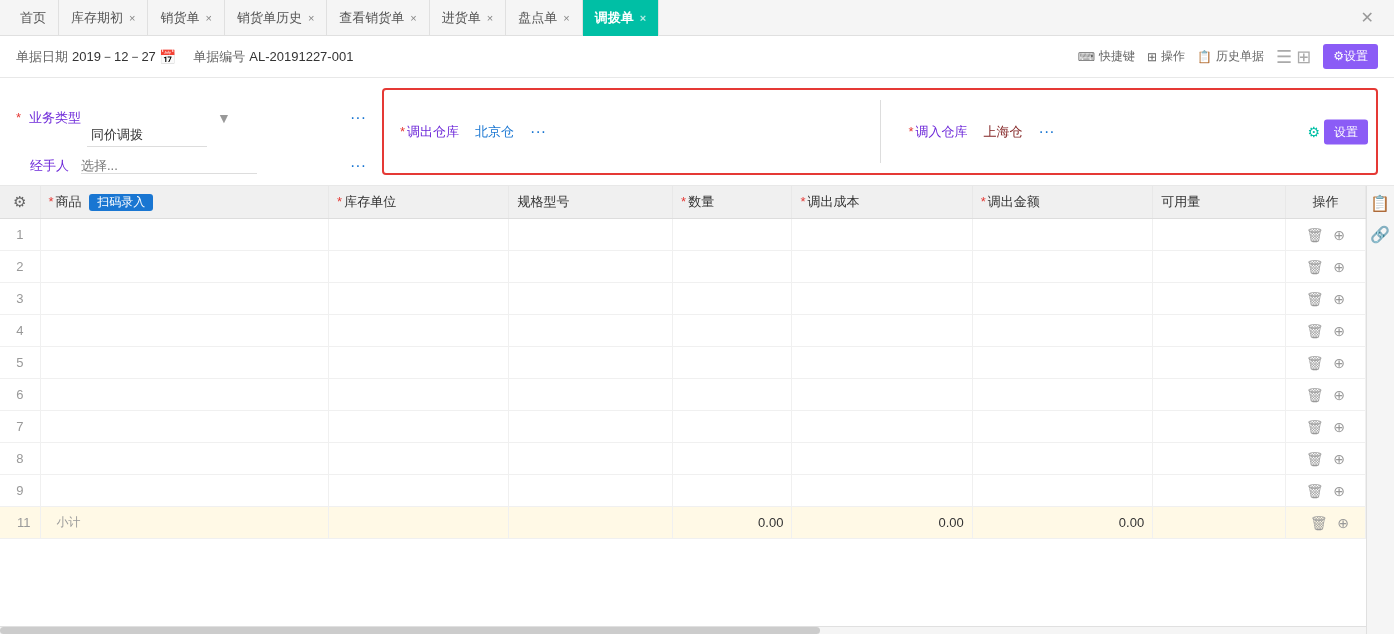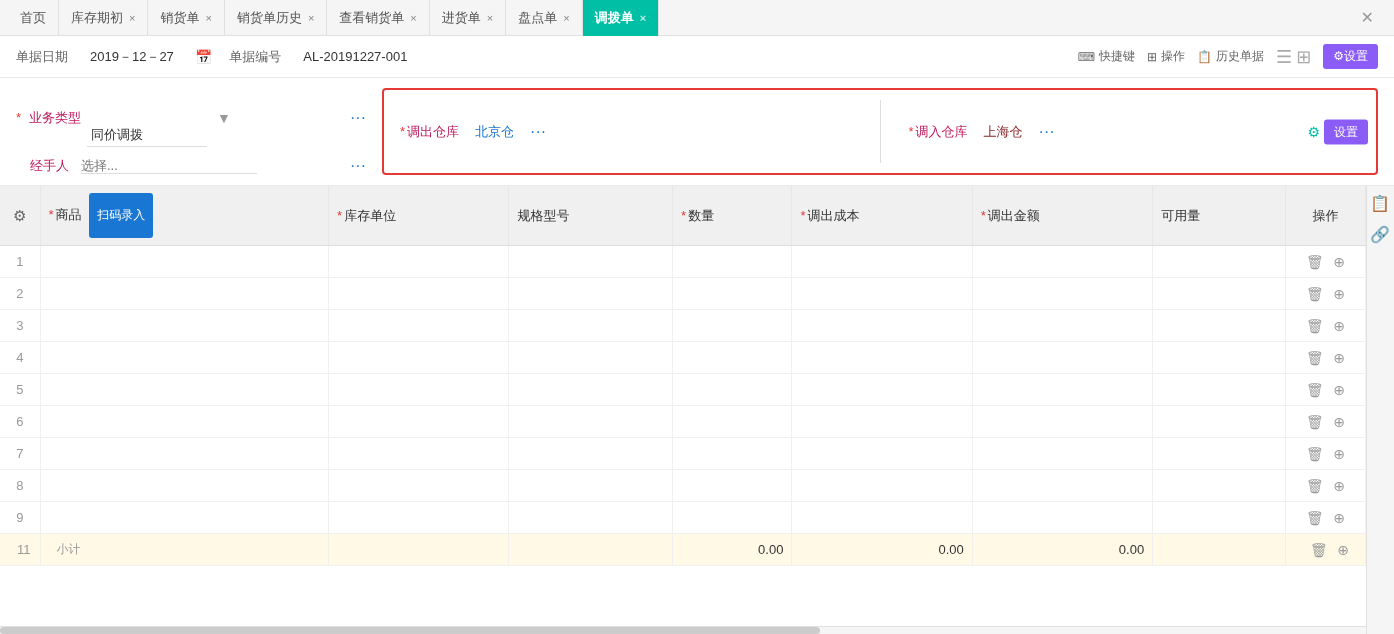--- a/index.html
+++ b/index.html
@@ -24,21 +24,21 @@
     .tab-spacer { flex: 1; }
     .tab-window-close {
       padding: 0 12px; font-size: 16px; color: #999; cursor: pointer;
     }
 
     
     .toolbar {
       display: flex; align-items: center; padding: 8px 16px; border-bottom: 1px solid #e8e8e8;
       background: #fff; gap: 16px;
     }
-    .toolbar-item { display: flex; align-items: center; gap: 22px; font-size: 13px; color: #333; }
+    .toolbar-item { display: flex; align-items: center; gap: 4px; font-size: 13px; color: #333; }
     .toolbar-label { color: #666; }
     .toolbar-value { color: #333; font-weight: normal; }
     .toolbar-icon { color: #4CAF50; cursor: pointer; font-size: 14px; }
     .toolbar-right { margin-left: auto; display: flex; align-items: center; gap: 12px; }
     .toolbar-right-item { display: flex; align-items: center; gap: 4px; color: #666; cursor: pointer; font-size: 12px; }
     .btn-setting {
       background: #8b5cf6; color: #fff; border: none; border-radius: 3px;
       padding: 4px 10px; cursor: pointer; font-size: 12px;
     }
 
@@ -47,21 +47,21 @@
       display: flex; align-items: stretch; padding: 10px 16px; gap: 16px;
       border-bottom: 1px solid #e8e8e8; background: #fff;
     }
     .form-left { display: flex; flex-direction: column; gap: 10px; min-width: 350px; }
     .form-right {
       flex: 1; border: 2px solid #e53935; border-radius: 4px; padding: 10px 16px;
       display: flex; align-items: center; gap: 20px; position: relative;
     }
     .form-field { display: flex; align-items: center; gap: 6px; }
     .field-required { color: #e53935; margin-right: 2px; }
-    .field-label { color: #be185d; }
+    .field-label { color: #6d28d9; }
     .field-value { color: #333; font-weight: normal; }
     .field-input {
       border: none; border-bottom: 1px solid #ddd; outline: none; min-width: 120px;
       font-size: 13px; color: #333; background: transparent;
     }
     .field-dropdown { color: #999; cursor: pointer; font-size: 14px; margin-left: 4px; }
     .field-ellipsis { color: #1976d2; cursor: pointer; font-size: 16px; margin-left: 8px; }
     .form-divider { width: 1px; background: #ddd; align-self: stretch; margin: 0 8px; }
     .warehouse-field { display: flex; align-items: center; flex: 1; }
 
@@ -80,21 +80,21 @@
     tbody tr { border-bottom: 1px solid #f0f0f0; }
     tbody tr:last-child { background: #fff9e6; }
     tbody td {
       padding: 6px 8px; border-right: 1px solid #f0f0f0; color: #333; height: 32px;
     }
     tbody td.row-num { color: #999; text-align: center; width: 40px; }
     tbody td.ops { text-align: center; white-space: nowrap; }
     .op-icon { color: #999; cursor: pointer; font-size: 14px; margin: 0 3px; }
     .scan-btn {
       background: #1976d2; color: #fff; border: none; border-radius: 3px;
-      padding: 14px 8px; font-size: 12px; cursor: pointer; margin-left: 4px;
+      padding: 0 8px; font-size: 12px; cursor: pointer; margin-left: 4px;
     }
 
     
     .gear-icon { color: #666; cursor: pointer; font-size: 15px; }
 
     
     .subtotal-row td { font-weight: normal; color: #333; background: #fff9e6; padding-left: 16px; }
 
     
     .right-sidebar {

